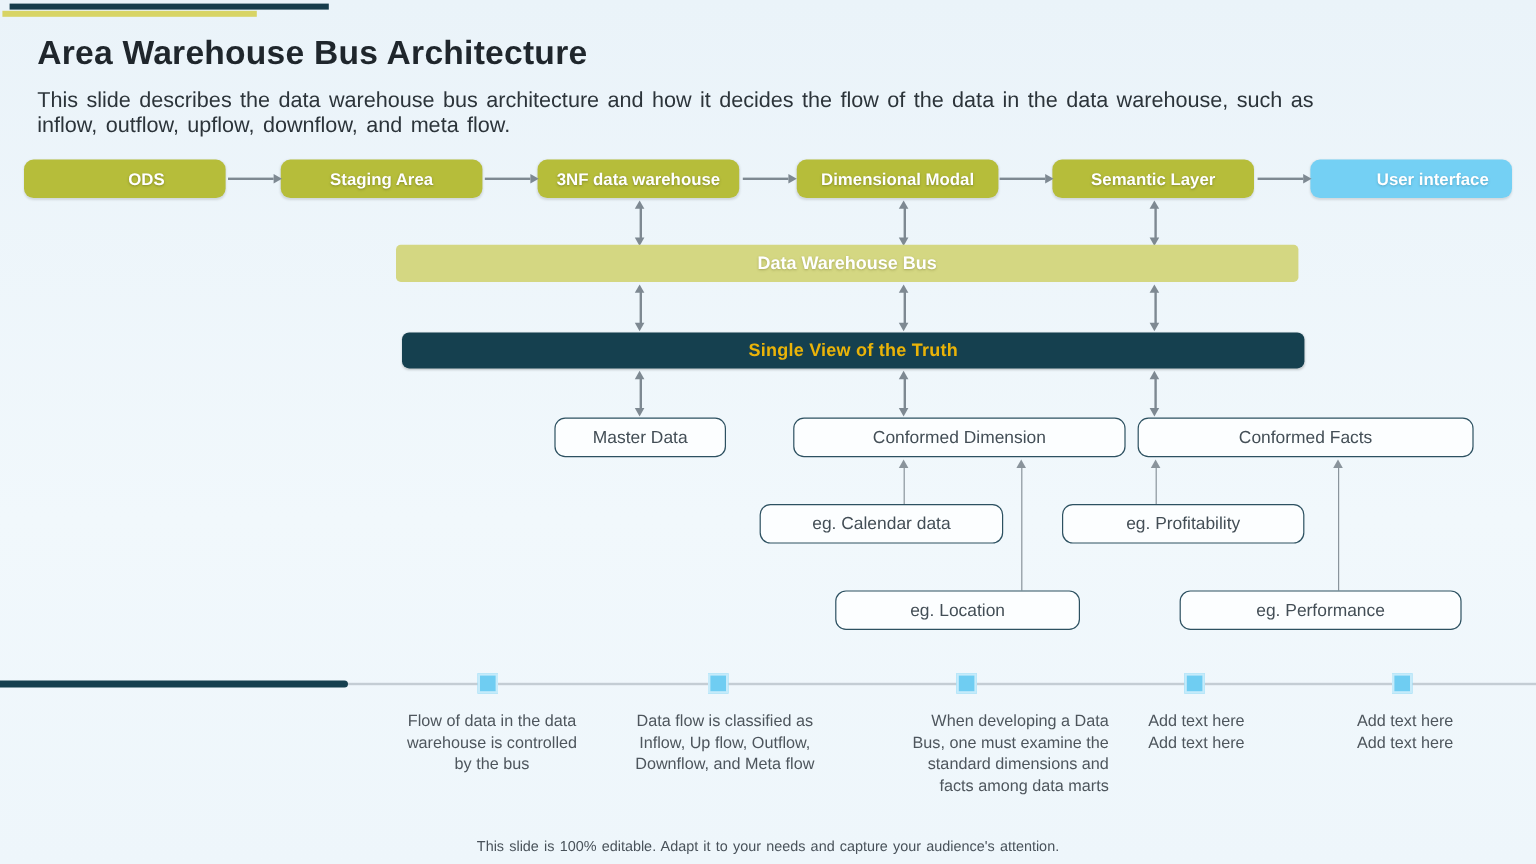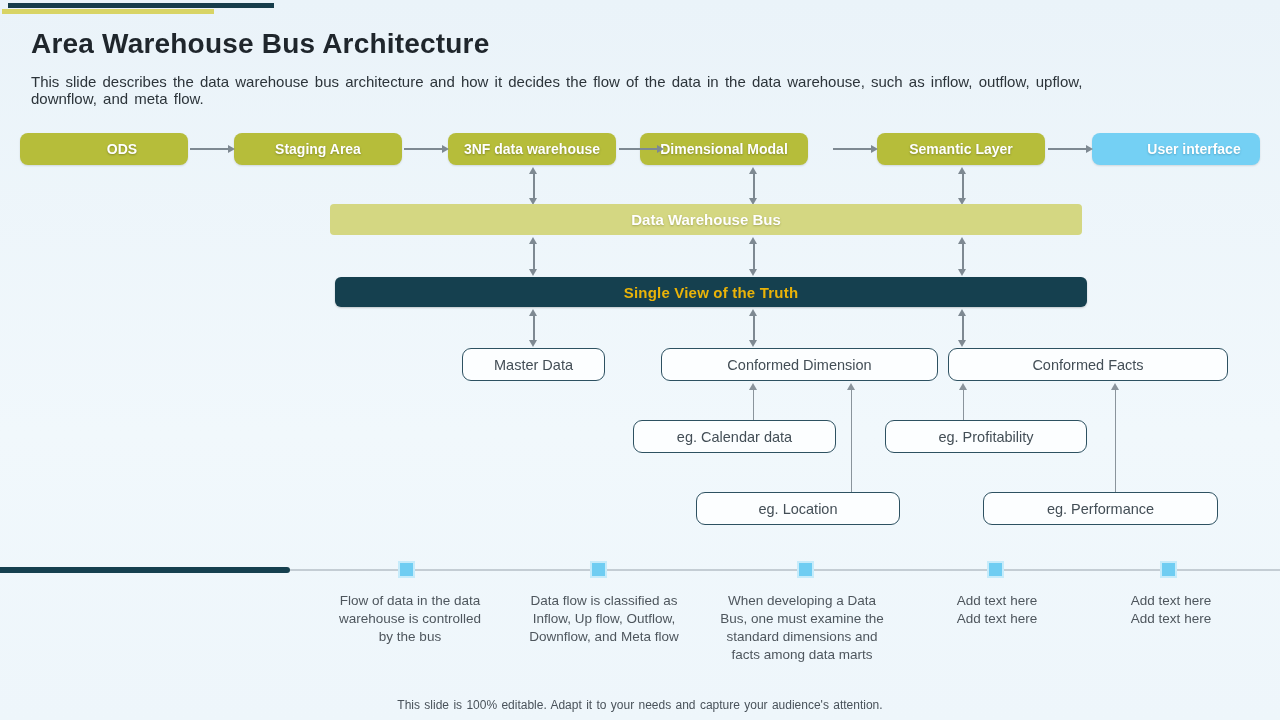--- a/index.html
+++ b/index.html
@@ -6,21 +6,21 @@
   html,body { width:1280px; height:720px; }
   body { font-family:"Liberation Sans", sans-serif; overflow:hidden; }
   .slide {
     position:relative; width:1280px; height:720px;
     background:linear-gradient(180deg,#eaf3f9 0%,#f1f8fc 60%,#eef6fb 100%);
   }
   .accent-dark { position:absolute; left:8px; top:3px; width:266px; height:5px; background:#163c4b; }
   .accent-yellow { position:absolute; left:2px; top:9px; width:212px; height:5px; background:#d8d465; }
 
   .title { position:absolute; left:31px; top:28px; font-size:28px; font-weight:bold; color:#1f262c; letter-spacing:.2px; }
-  .subtitle { position:absolute; left:31px; top:73px; width:1100px; font-size:15px; color:#2c343a; word-spacing:2px; }
+  .subtitle { position:absolute; left:31px; top:73px; width:1100px; font-size:18px; color:#2c343a; word-spacing:2px; }
 
   .pbox {
     position:absolute; top:133px; height:32px; width:168px;
     background:#b6bd3a; border-radius:8px;
     display:flex; align-items:center; justify-content:center;
     color:#fff; font-weight:bold; font-size:14px;
     text-shadow:0 1px 2px rgba(70,78,20,.45);
     box-shadow:0 1px 2px rgba(0,0,0,.12);
   }
   .pbox.blue { background:#74d0f4; text-shadow:0 1px 2px rgba(20,90,120,.35);padding-left:36px; }
@@ -83,21 +83,21 @@
 
   <div class="accent-dark"></div>
   <div class="accent-yellow"></div>
 
   <div class="title">Area Warehouse Bus Architecture</div>
   <div class="subtitle">This slide describes the data warehouse bus architecture and how it decides the flow of the data in the data warehouse,  such as inflow,  outflow,  upflow,  downflow,  and meta flow.</div>
 
   <div class="pbox" style="left:20px;padding-left:36px;">ODS</div>
   <div class="pbox" style="left:234px;">Staging Area</div>
   <div class="pbox" style="left:448px;">3NF data warehouse</div>
-  <div class="pbox" style="left:640px;">Dimensional Modal</div>
+  <div class="pbox" style="left:664px;">Dimensional Modal</div>
   <div class="pbox" style="left:877px;">Semantic Layer</div>
   <div class="pbox blue" style="left:1092px;">User interface</div>
 
   <div class="harrow" style="left:190px; width:38px;"></div>
   <div class="harrow" style="left:404px; width:38px;"></div>
   <div class="harrow" style="left:619px; width:38px;"></div>
   <div class="harrow" style="left:833px; width:38px;"></div>
   <div class="harrow" style="left:1048px; width:38px;"></div>
 
   <div class="varrow" style="left:529px; top:167px; height:38px;">
@@ -163,21 +163,21 @@
   <div class="marker" style="left:797px;"></div>
   <div class="marker" style="left:987px;"></div>
   <div class="marker" style="left:1160px;"></div>
 
   <div class="note" style="left:322px; width:176px;">Flow of data in the data
 warehouse is controlled
 by the bus</div>
   <div class="note" style="left:514px; width:180px;">Data flow is classified as
 Inflow, Up flow, Outflow,
 Downflow, and Meta flow</div>
-  <div class="note" style="left:704px; width:196px;">When developing a Data
+  <div class="note" style="left:728px; width:196px;text-align:right;">When developing a Data
 Bus, one must examine the
 standard dimensions and
 facts among data marts</div>
   <div class="note" style="left:920px; width:154px;">Add text here
 Add text here</div>
   <div class="note" style="left:1094px; width:154px;">Add text here
 Add text here</div>
 
   <div class="footer">This slide is 100% editable. Adapt it to your needs and capture your audience's attention.</div>
 

